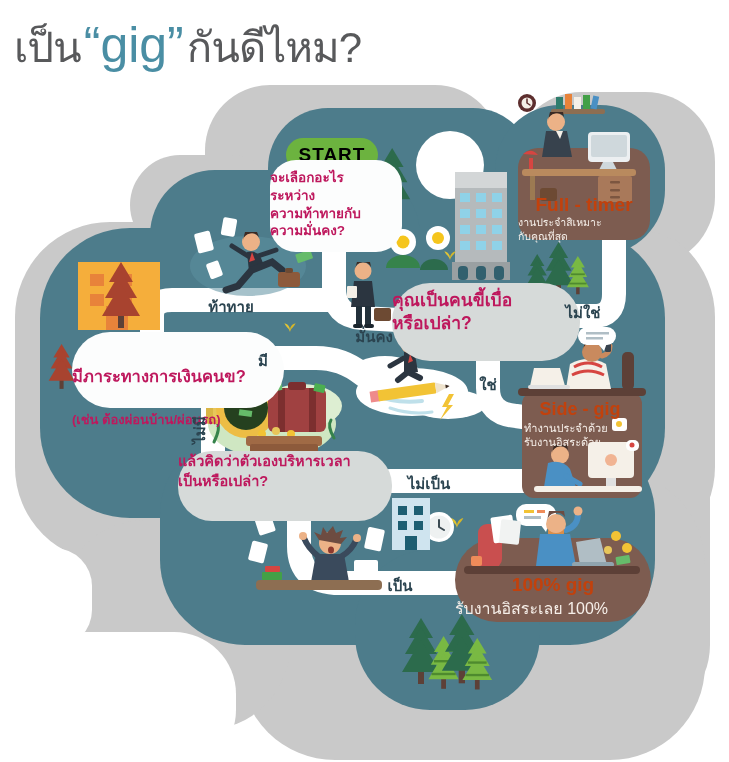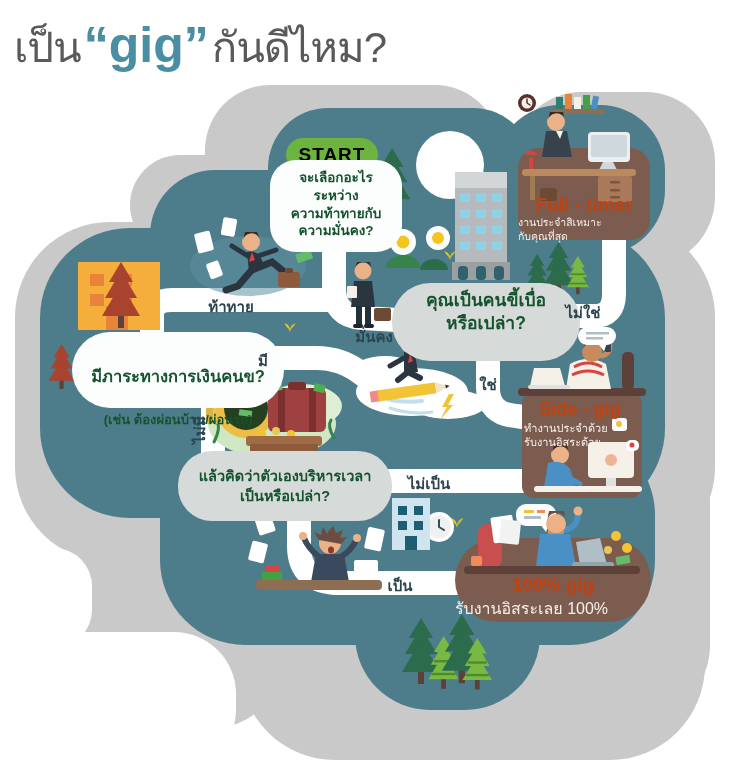--- a/index.html
+++ b/index.html
@@ -3,37 +3,37 @@
 <meta charset="utf-8">
 <style>
   html,body{margin:0;padding:0;background:#fff;}
   #stage{position:relative;width:729px;height:762px;background:#fff;overflow:hidden;
          font-family:"Liberation Sans","DejaVu Sans",sans-serif;}
   #map{position:absolute;left:0;top:0;}
   .abs{position:absolute;}
   
   .title{left:14px;top:14px;white-space:nowrap;}
   .title .pre,.title .post{font-size:42px;font-weight:400;color:#58595b;letter-spacing:-1px;}
-  .title .gig{font-size:50px;font-weight:700;color:#4a8ea4;margin:0 3px;}
+  .title .gig{font-size:50px;font-weight:400;color:#4a8ea4;margin:0 3px;}
   
   .start{left:286px;top:138px;width:92px;height:34px;background:#6cb33f;border-radius:17px;
          display:flex;align-items:center;justify-content:center;color:#000000;
          font-weight:700;font-size:19px;letter-spacing:1px;}
   
-  .bubble{color:#14532d;font-weight:700;text-align:center;white-space:pre-line;}
+  .bubble{color:#be185d;font-weight:700;text-align:left;white-space:pre-line;}
   .q1{left:270px;top:160px;width:132px;height:92px;background:#fcfdfd;border-radius:26px;
       font-size:13.5px;line-height:1.32;padding-top:9px;box-sizing:border-box;}
   .q2{left:392px;top:283px;width:188px;height:78px;background:#d6dad9;border-radius:38px;
       font-size:17.5px;line-height:1.3;padding-top:6px;box-sizing:border-box;}
   .q3{left:72px;top:332px;width:212px;height:76px;background:#fcfdfd;border-radius:38px;
       padding-top:13px;box-sizing:border-box;}
   .q3 .main{font-size:16.5px;display:block;}
   .q3 .note{font-size:13px;display:block;margin-top:2px;}
   .q4{left:178px;top:451px;width:214px;height:70px;background:#d6dad9;border-radius:34px;
-      font-size:14.5px;line-height:1.4;padding-top:15px;box-sizing:border-box;}
+      font-size:14.5px;line-height:1.4;padding-top:0;box-sizing:border-box;}
   
   .road-label{color:#2b4450;font-weight:700;font-size:15px;text-align:center;}
   .lb-challenge{left:196px;top:295px;width:70px;}
   .lb-stable{left:344px;top:325px;width:60px;}
   .lb-have{left:246px;top:349px;width:34px;}
   .lb-havenot{left:170px;top:418px;width:60px;transform:rotate(-90deg);}
   .lb-yes{left:466px;top:373px;width:44px;}
   .lb-no{left:552px;top:301px;width:62px;}
   .lb-cannot{left:398px;top:472px;width:62px;}
   .lb-can{left:374px;top:574px;width:52px;}

